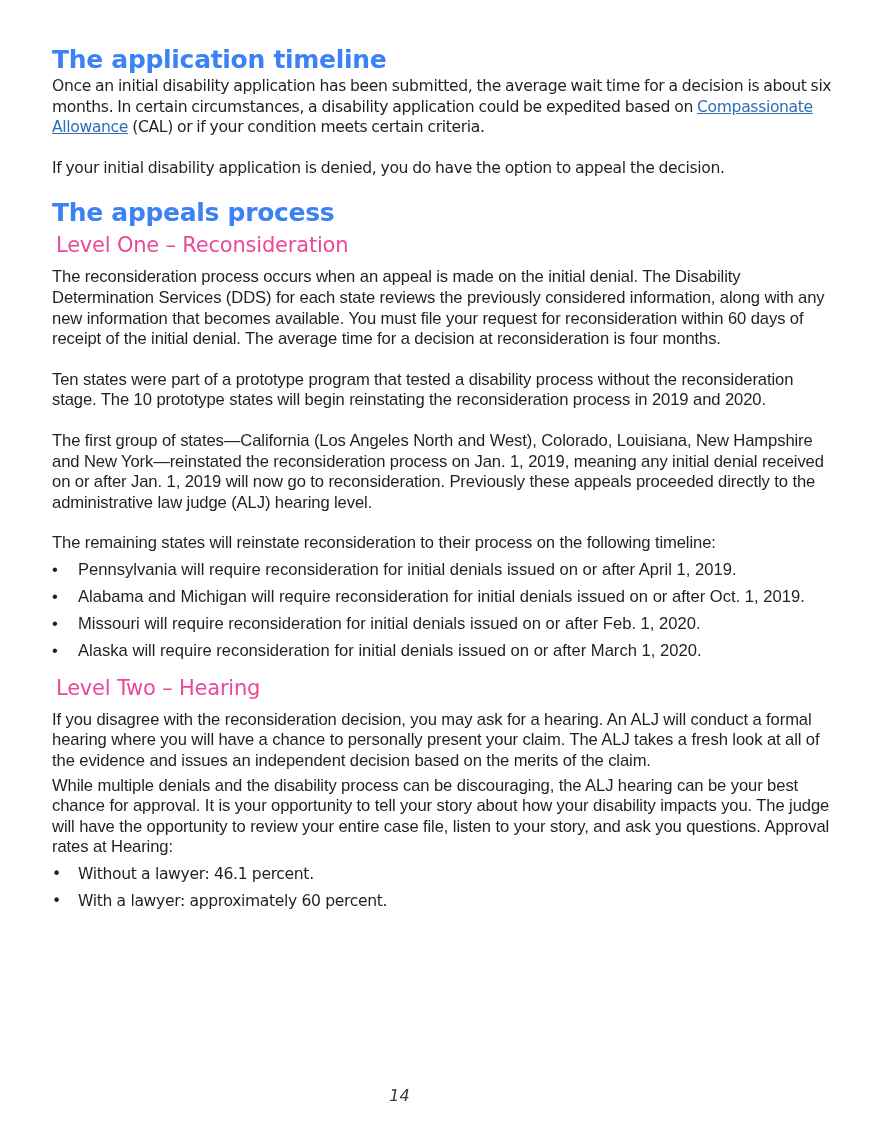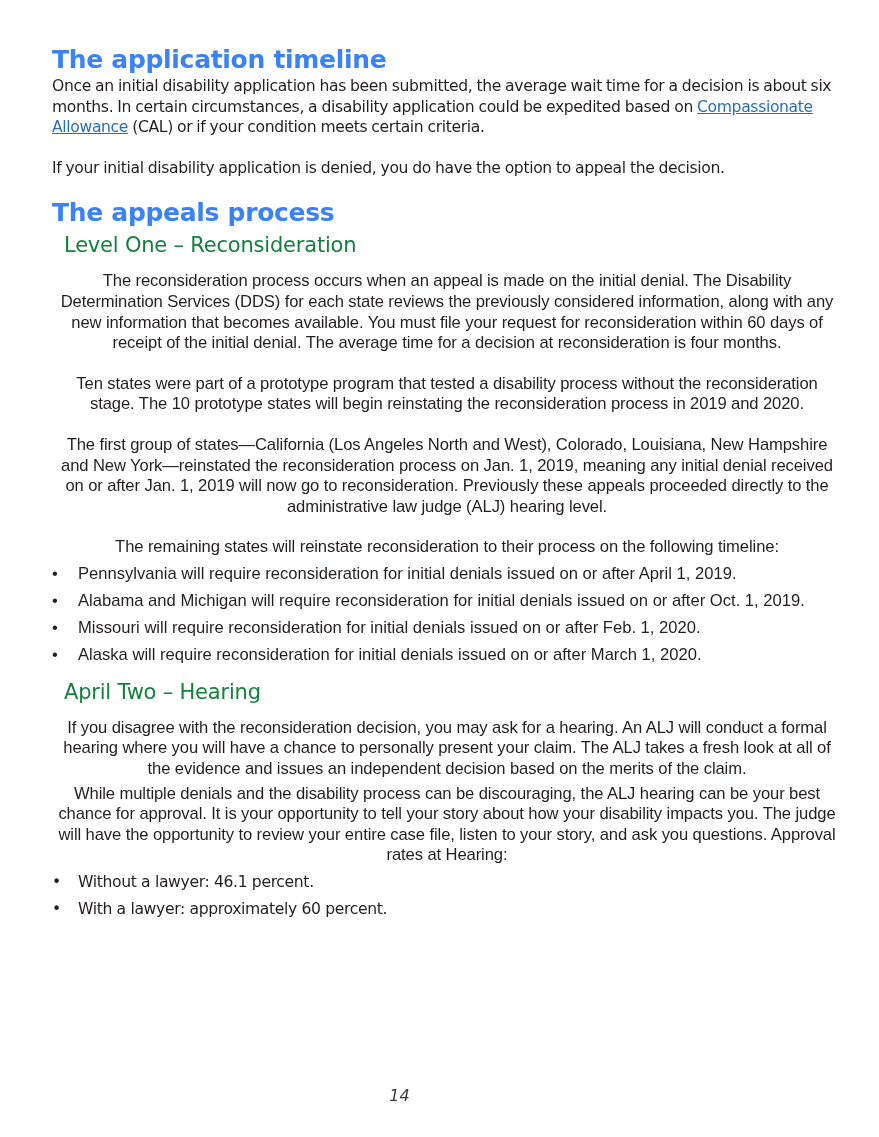--- a/index.html
+++ b/index.html
@@ -9,28 +9,28 @@
       color: #231f20;
     }
     .page { position: absolute; left: 52px; top: 44px; width: 790px; }
     .h1 {
       font-family: "DejaVu Sans", sans-serif;
       font-weight: bold; color: #3b82f6;
       font-size: 25px; line-height: 32px; margin: 0; letter-spacing: -0.3px;
     }
     .h2 {
       font-family: "DejaVu Sans", sans-serif;
-      color: #15803d; font-size: 21px; line-height: 28px; margin: 12px;
+      color: #ec4899; font-size: 21px; line-height: 28px; margin: 4px;
       font-weight: normal; letter-spacing: -0.2px;
     }
     p {
       margin: 0; font-size: 15.6px; line-height: 20.6px;
       letter-spacing: -0.35px; word-spacing: -0.5px;
     }
-    .cond { font-family: "Liberation Sans", sans-serif; font-size: 16.6px; letter-spacing: -0.1px; word-spacing: 0; text-align: center; }
+    .cond { font-family: "Liberation Sans", sans-serif; font-size: 16.6px; letter-spacing: -0.1px; word-spacing: 0; }
     a { color: #2a6eb5; text-decoration: underline; }
     ul { list-style: none; margin: 0; padding: 0; }
     li {
       position: relative; padding-left: 26px; font-size: 16.6px; line-height: 20.6px;
       font-family: "Liberation Sans", sans-serif; margin-bottom: 6.5px;
     }
     li .bullet { position: absolute; left: 0; top: 0; }
     .footer {
       position: absolute; top: 1086px; left: 0; width: 799px; text-align: center;
       font-style: italic; font-size: 16px; color: #3a3a3a; padding-left: 0;
@@ -53,21 +53,21 @@
   <p class="cond" style="margin-top:20px;">The first group of states—California (Los Angeles North and West), Colorado, Louisiana, New Hampshire and New York—reinstated the reconsideration process on Jan. 1, 2019, meaning any initial denial received on or after Jan. 1, 2019 will now go to reconsideration. Previously these appeals proceeded directly to the administrative law judge (ALJ) hearing level.</p>
   <p class="cond" style="margin-top:20px;">The remaining states will reinstate reconsideration to their process on the following timeline:</p>
 
   <ul style="margin-top:6px;">
     <li><span class="bullet">•</span><span>Pennsylvania will require reconsideration for initial denials issued on or after April 1, 2019.</span></li>
     <li><span class="bullet">•</span><span>Alabama and Michigan will require reconsideration for initial denials issued on or after Oct. 1, 2019.</span></li>
     <li><span class="bullet">•</span><span>Missouri will require reconsideration for initial denials issued on or after Feb. 1, 2020.</span></li>
     <li><span class="bullet">•</span><span>Alaska will require reconsideration for initial denials issued on or after March 1, 2020.</span></li>
   </ul>
 
-  <h2 class="h2" style="margin-top:12px;">April Two – Hearing</h2>
+  <h2 class="h2" style="margin-top:12px;">Level Two – Hearing</h2>
   <p class="cond" style="margin-top:8px;">If you disagree with the reconsideration decision, you may ask for a hearing. An ALJ will conduct a formal hearing where you will have a chance to personally present your claim. The ALJ takes a fresh look at all of the evidence and issues an independent decision based on the merits of the claim.</p>
   <p class="cond" style="margin-top:4px;">While multiple denials and the disability process can be discouraging, the ALJ hearing can be your best chance for approval. It is your opportunity to tell your story about how your disability impacts you. The judge will have the opportunity to review your entire case file, listen to your story, and ask you questions. Approval rates at Hearing:</p>
 
   <ul style="margin-top:6px;">
     <li style="font-family:'DejaVu Sans',sans-serif;font-size:15.6px;letter-spacing:-0.35px;"><span class="bullet">•</span><span>Without a lawyer: 46.1 percent.</span></li>
     <li style="font-family:'DejaVu Sans',sans-serif;font-size:15.6px;letter-spacing:-0.35px;"><span class="bullet">•</span><span>With a lawyer: approximately 60 percent.</span></li>
   </ul>
 </div>
 
 <div class="footer">14</div>

